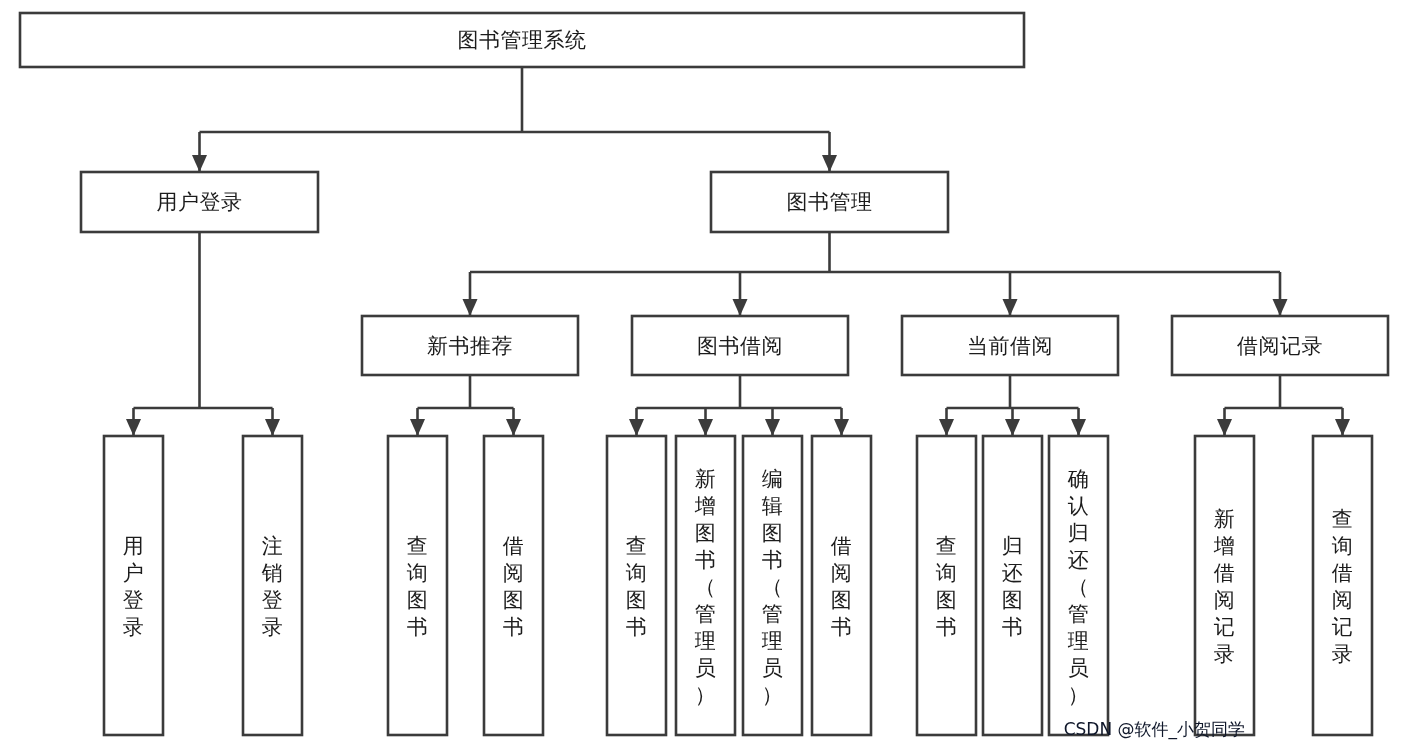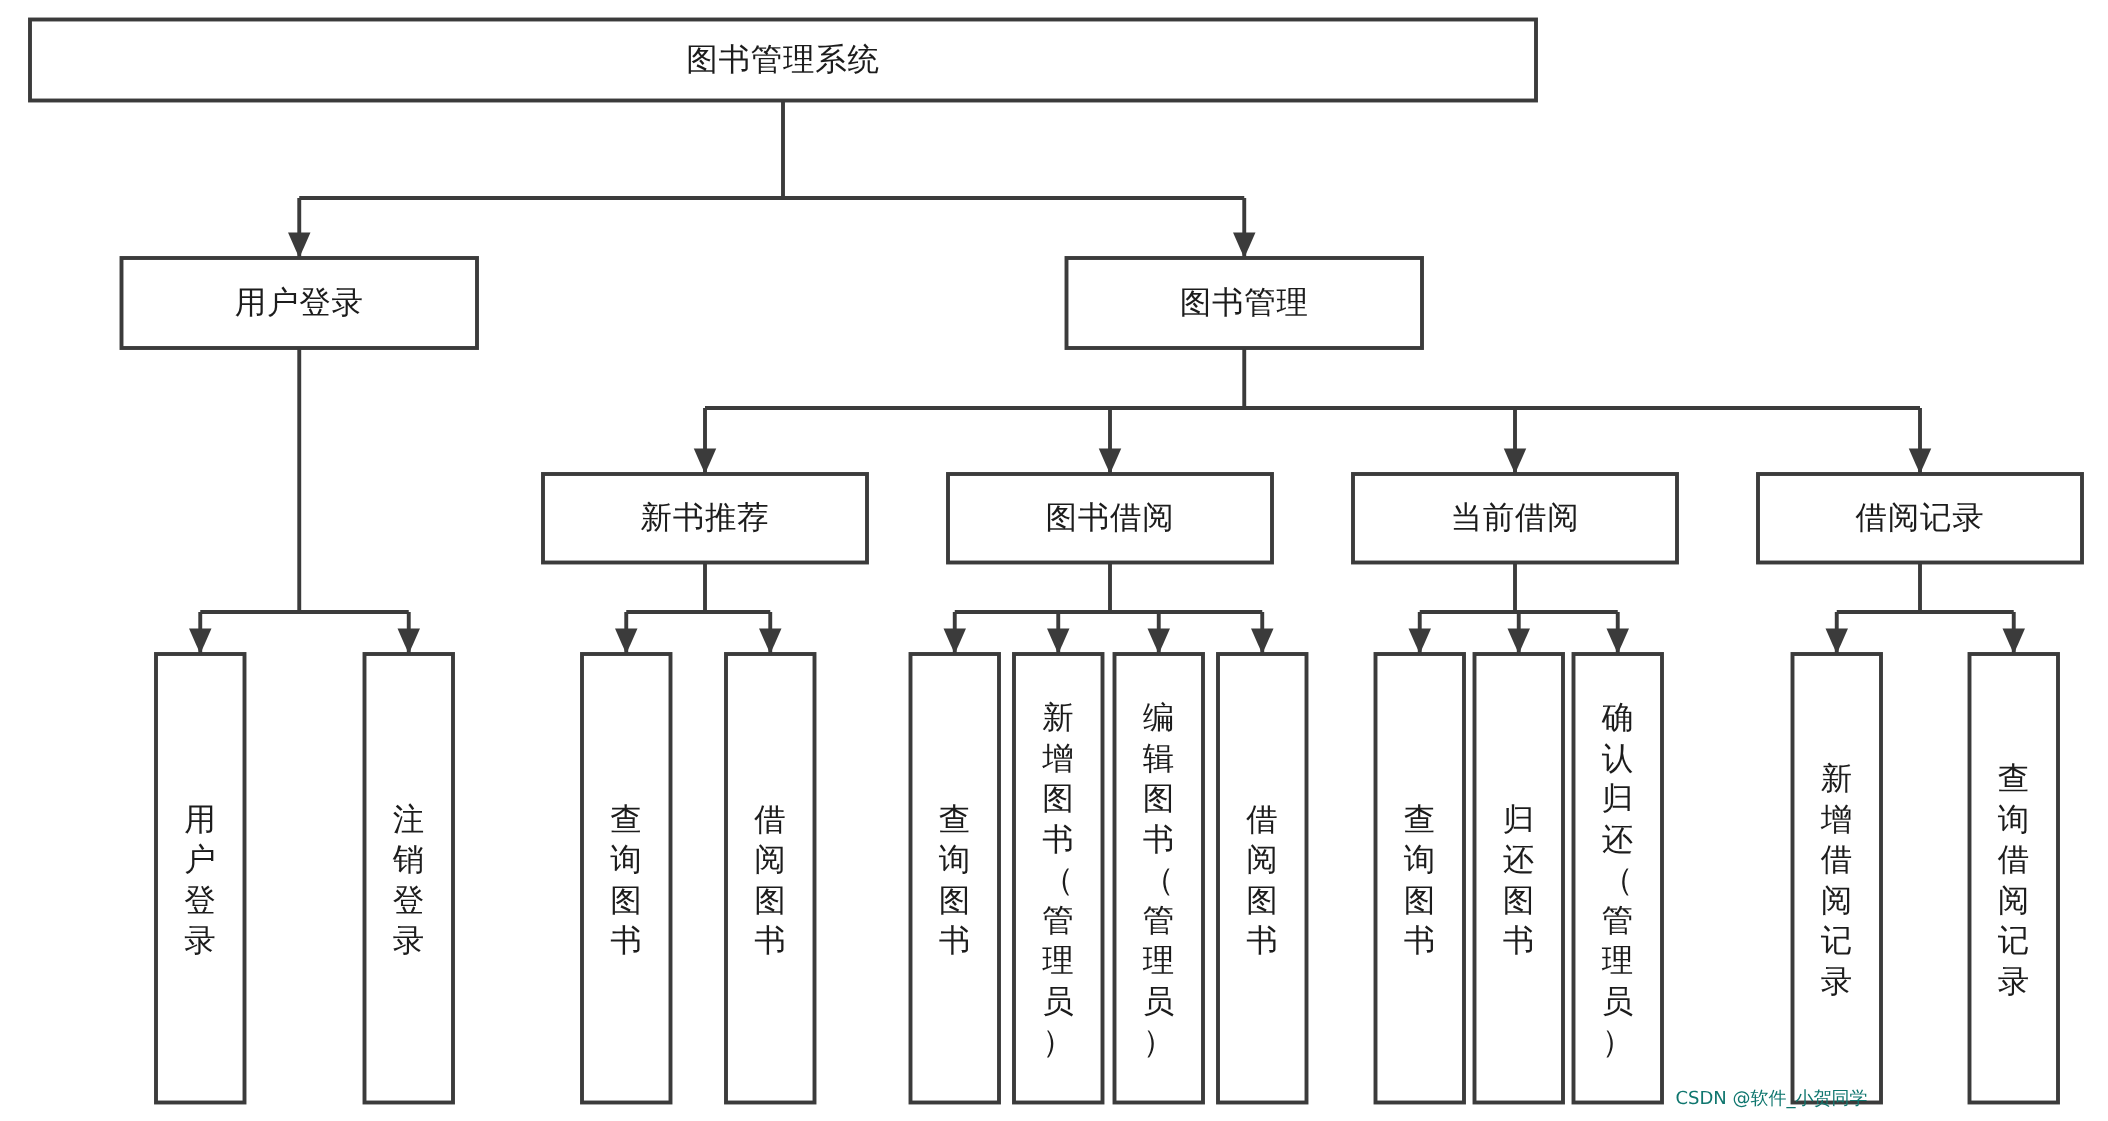--- a/index.html
+++ b/index.html
@@ -48,22 +48,22 @@
     fill: #1c1c1c;
     text-anchor: middle;
     dominant-baseline: middle;
     letter-spacing: 0.5px;
   }
   .watermark {
     position: absolute;
     right: 8px;
     bottom: 6px;
     font-family: "DejaVu Sans", "Liberation Sans", sans-serif;
-    font-size: 12px;
-    color: #0f766e;
+    font-size: 17px;
+    color: #0f172a;
     white-space: nowrap;
     pointer-events: none;
   }
 </style>
 </head>
 <body>
 
 <div id="diagram-root">
 
   <svg id="tree-svg" viewBox="0 0 1405 747">

